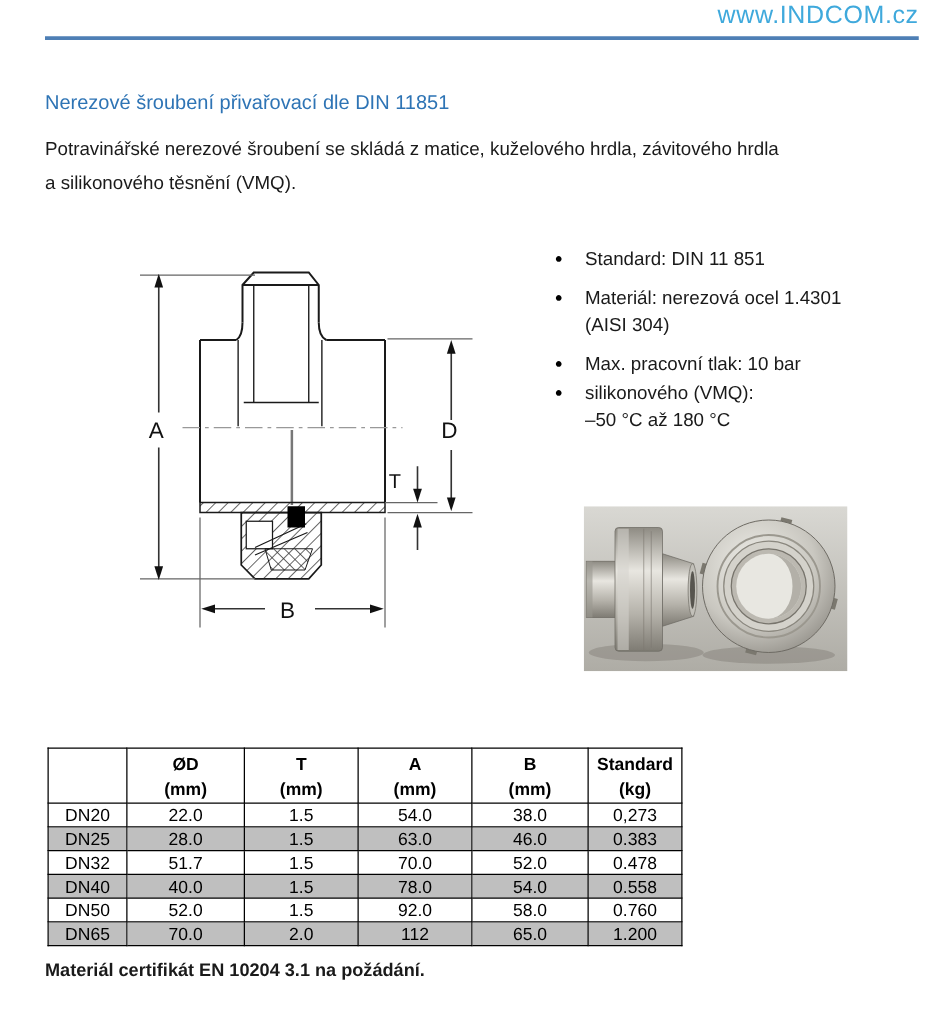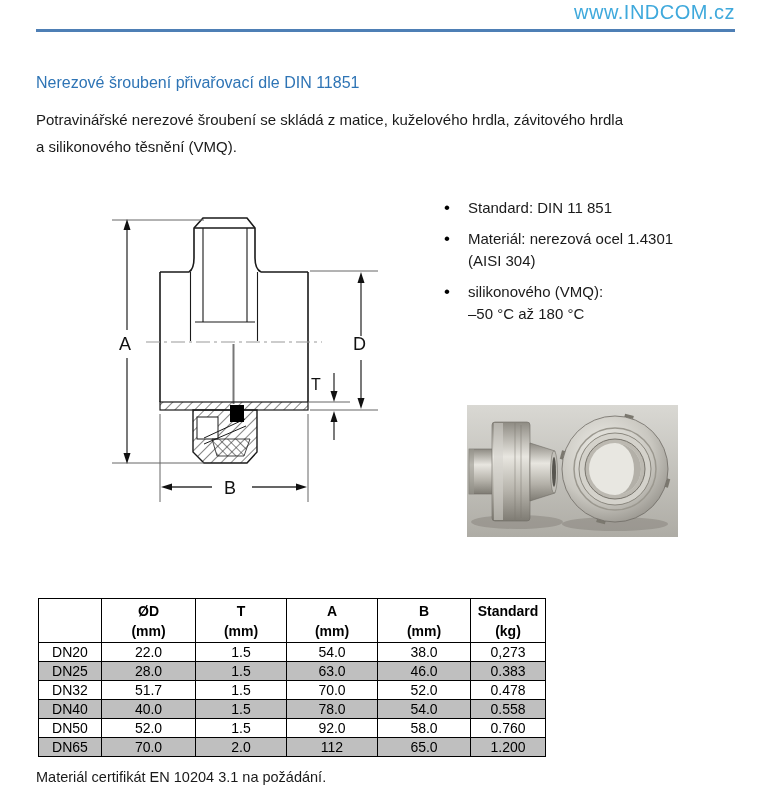--- a/index.html
+++ b/index.html
@@ -45,21 +45,21 @@
   }
   .dims-table th,.dims-table td{
     border:1.5px solid #000; text-align:center; padding:0; overflow:hidden;
   }
   .dims-table thead th{font-weight:bold; height:43px;}
   .dims-table thead th div{line-height:20px; height:20px;}
   .dims-table tbody td{height:18px; line-height:18px;}
   .dims-table tr.shaded td{background:var(--row-shade,#C0C0C0);}
   
   .footer-note{
-    position:absolute; left:36px; top:769px; font-size:14.5px; font-weight:normal;
+    position:absolute; left:36px; top:769px; font-size:14.5px; font-weight:bold;
   }
 </style>
 </head>
 <body>
 
 <div class="page">
 
   <a class="site-link" href="#">www.INDCOM.cz</a>
   <div class="head-rule"></div>
 
@@ -137,20 +137,23 @@
     </g>
   </svg>
 
   <ul class="specs">
       <li>
         <div>Standard: DIN 11 851</div>
       </li>
       <li>
         <div>Materiál: nerezová ocel 1.4301</div>
         <div>(AISI 304)</div>
+      </li>
+      <li>
+        <div>Max. pracovní tlak: 10 bar</div>
       </li>
       <li>
         <div>silikonového (VMQ):</div>
         <div>–50 °C až 180 °C</div>
       </li>
     </ul>
 
   <svg class="photo" viewBox="0 0 211 132" xmlns="http://www.w3.org/2000/svg">
     <defs>
       <linearGradient id="bgG" x1="0" y1="0" x2="0" y2="1">

